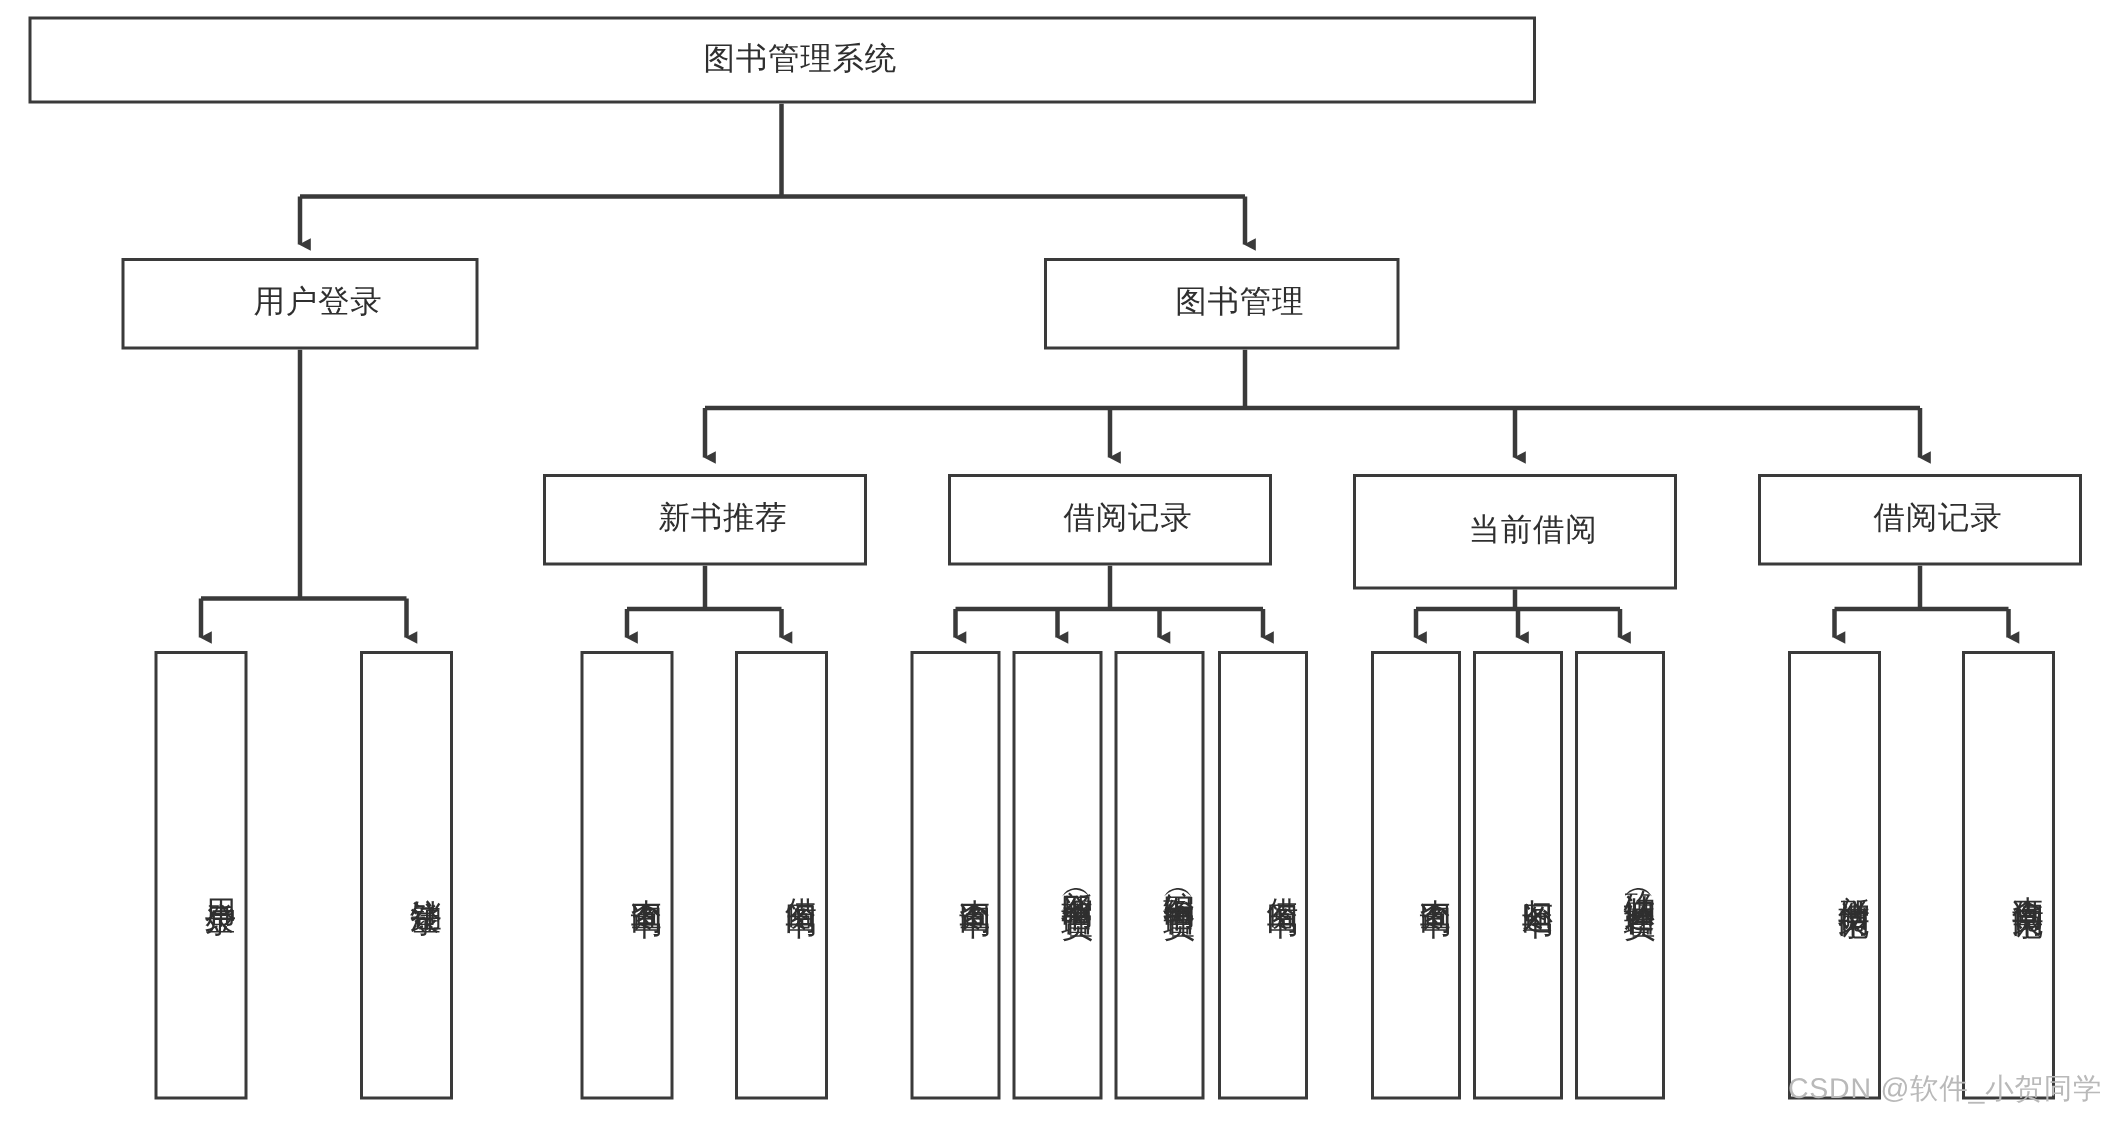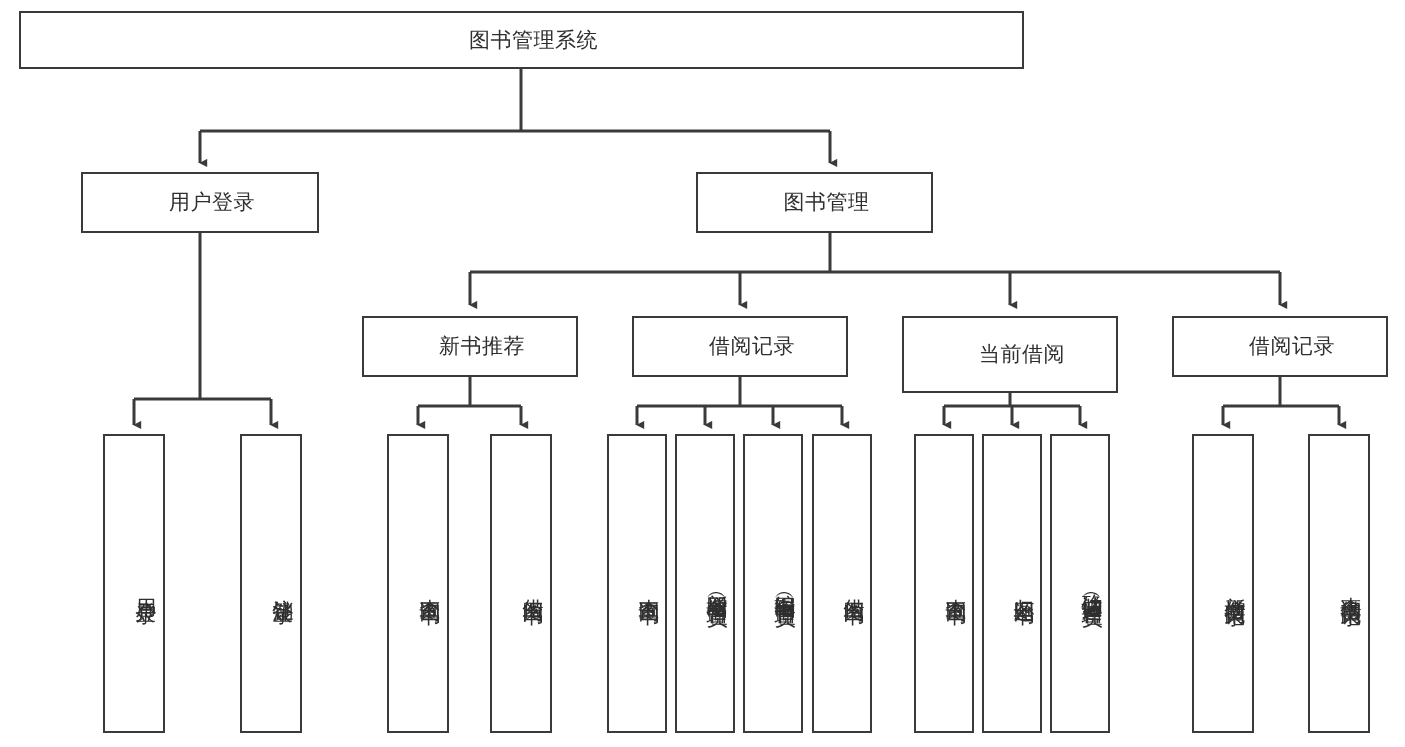--- a/index.html
+++ b/index.html
@@ -184,14 +184,15 @@
     <span>确认归还（管理员）</span>
   </div>
 
   <div class="node v" style="left:1192px; top:434px; width:62px; height:299px;">
     <span>新增借阅记录</span>
   </div>
   <div class="node v" style="left:1308px; top:434px; width:62px; height:299px;">
     <span>查询借阅记录</span>
   </div>
 
+  <div id="watermark">CSDN @软件_小贺同学</div>
 
 </div>
 
 </body></html>

